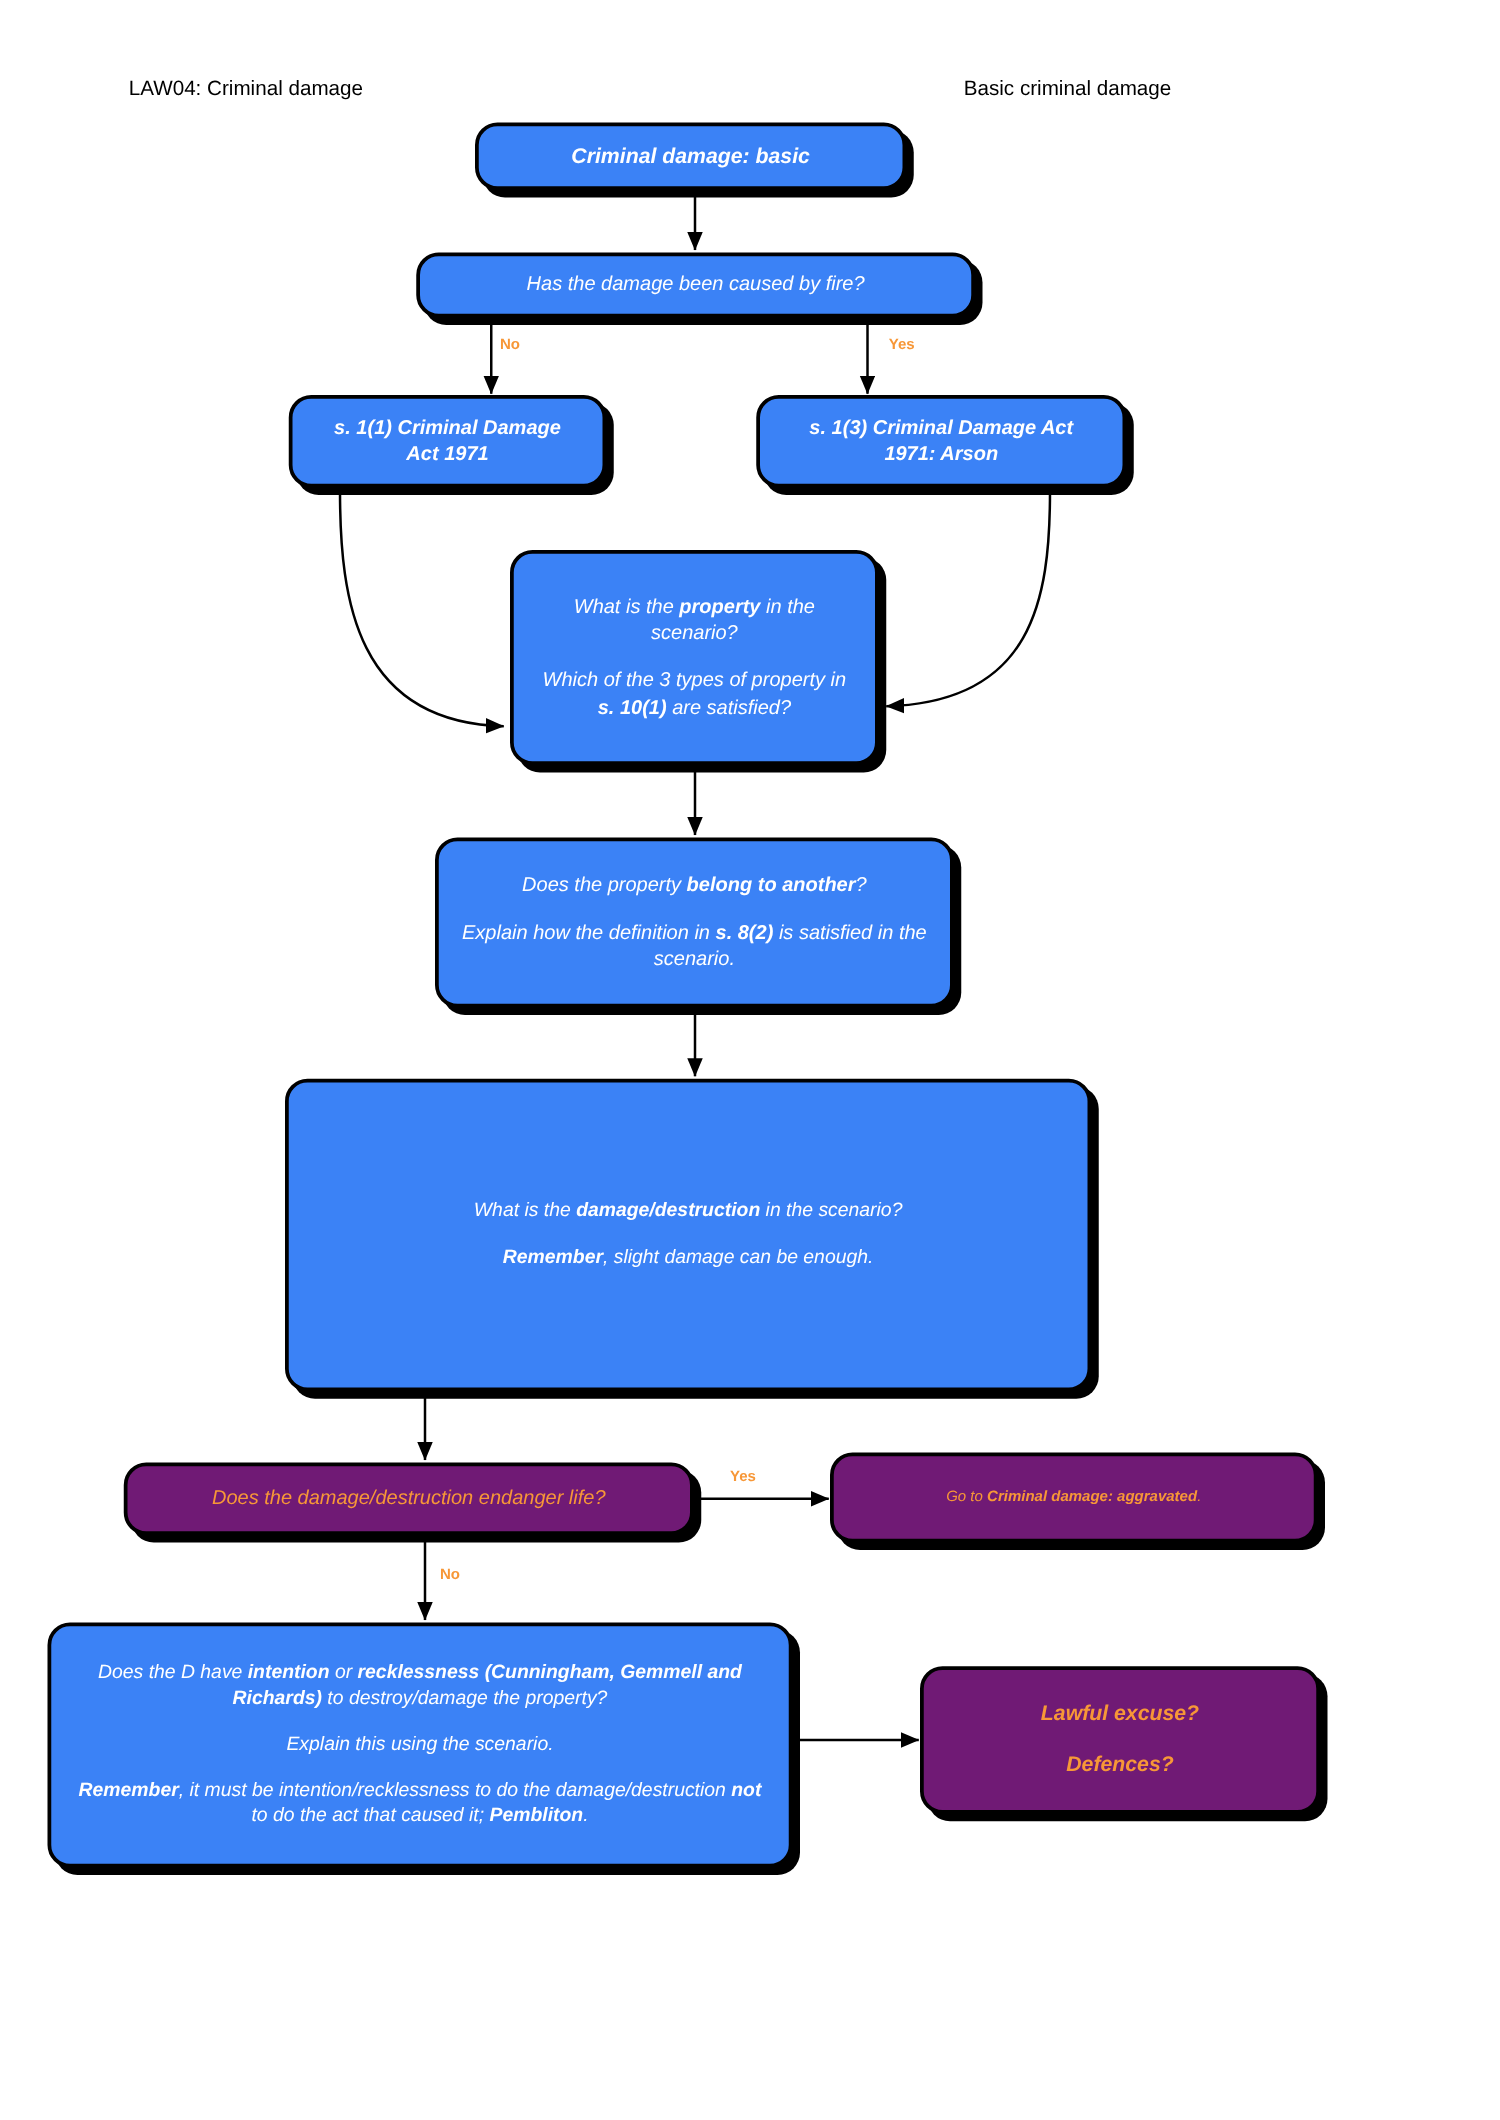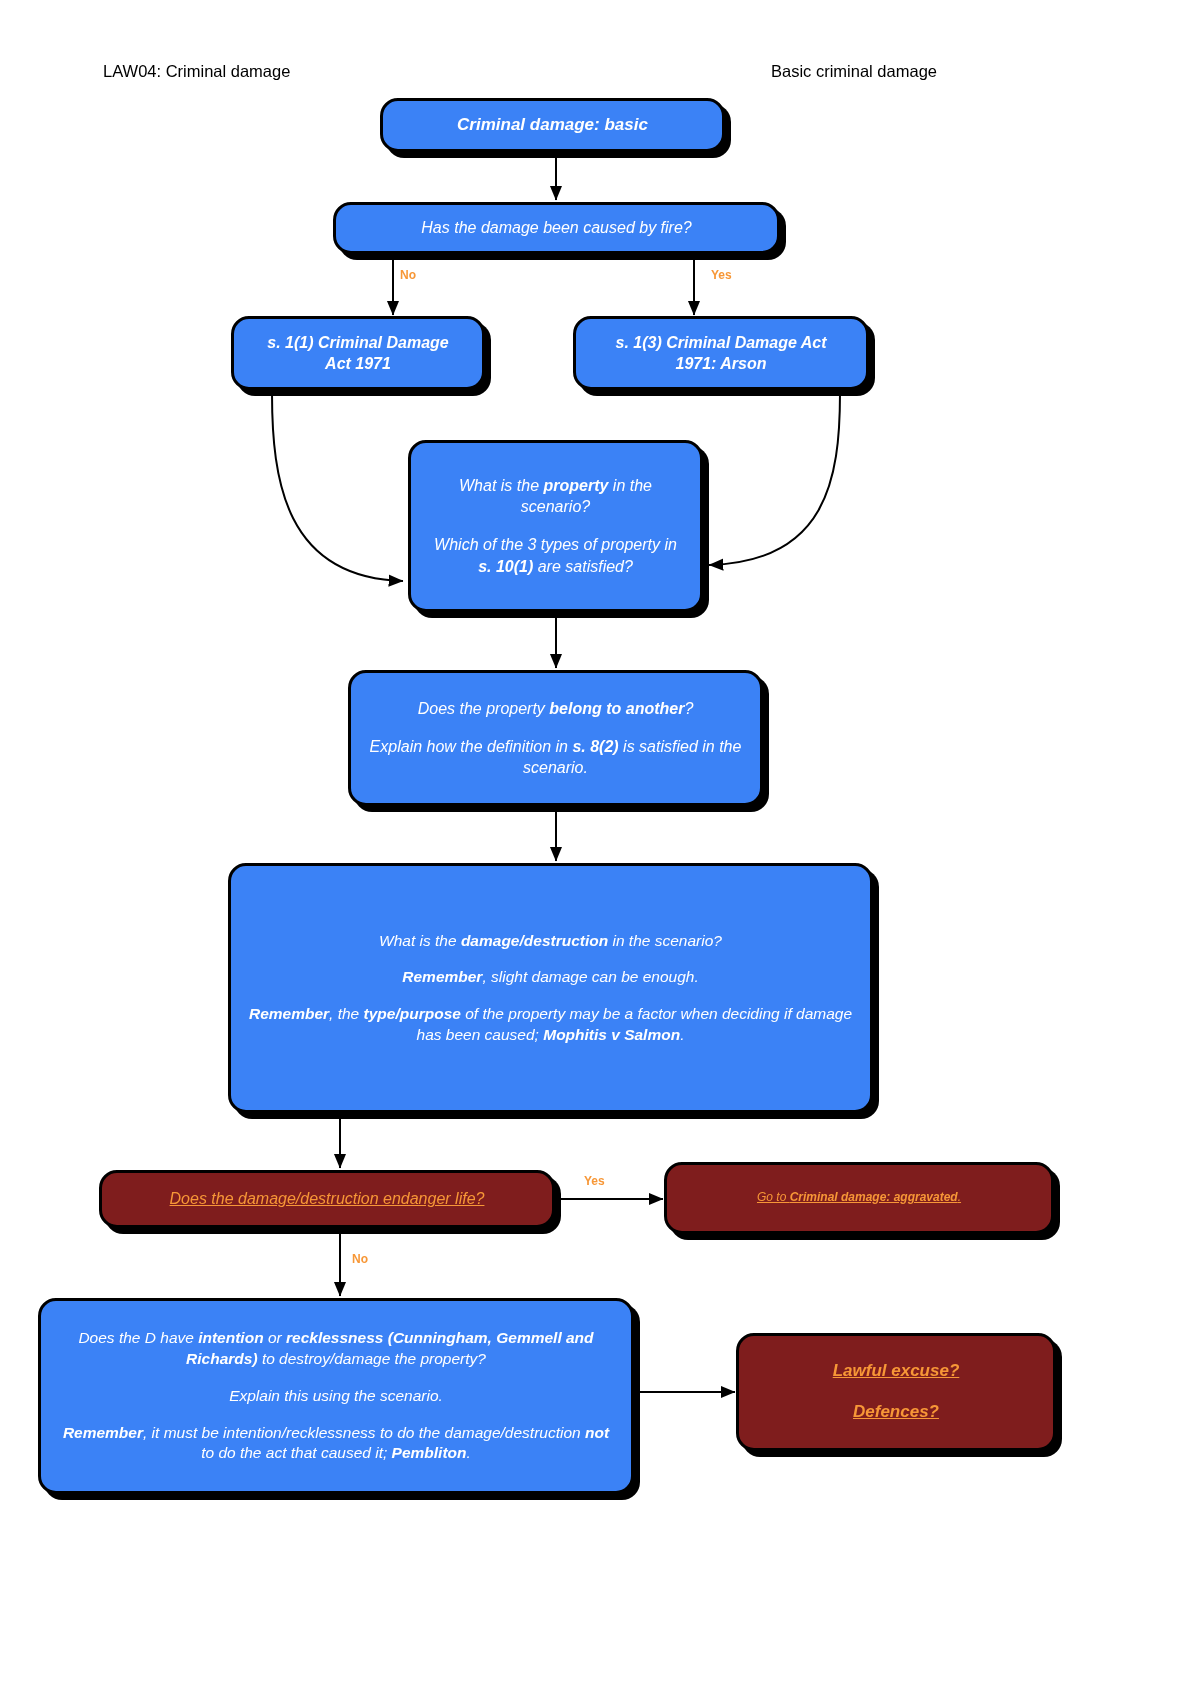--- a/index.html
+++ b/index.html
@@ -40,23 +40,22 @@
     font-style: italic;
     line-height: 1.33;
     box-shadow: 6px 6px 0 0 #000;
     z-index: 3;
   }
   .node.orange {
     background: #3b82f6;
     color: #ffffff;
   }
   .node.white {
-    background: #7f1d1d;
+    background: #701a75;
     color: #F79737;
-    text-decoration: underline;
   }
   .node p {
     margin: 0;
     padding: 0 16px;
   }
   .node p + p { margin-top: 1.05em; }
   .node b { font-weight: bold; font-style: italic; }
 
   
   .conn {
@@ -124,21 +123,21 @@
 </div>
 
 <div class="elabel" style="left:400px; top:268px;">No</div>
 <div class="elabel" style="left:711px; top:268px;">Yes</div>
 
 <div class="node orange" style="left:231px; top:316px; width:254px; height:74px; font-size:16px; font-weight:bold;">
   <p>s. 1(1) Criminal Damage</p>
   <p style="margin-top:0">Act 1971</p>
 </div>
 
-<div class="node orange" style="left:573px; top:316px; width:296px; height:74px; font-size:16px; font-weight:bold;">
+<div class="node orange" style="left:605px; top:316px; width:296px; height:74px; font-size:16px; font-weight:bold;">
   <p>s. 1(3) Criminal Damage Act</p>
   <p style="margin-top:0">1971: Arson</p>
 </div>
 
 <div class="node orange" style="left:408px; top:440px; width:295px; height:172px; font-size:16px;">
   <p>
     <span>What is the </span><b>property</b><span> in the scenario?</span>
   </p>
   <p>
     <span>Which of the 3 types of property in </span><b>s. 10(1)</b><span> are satisfied?</span>
@@ -153,23 +152,20 @@
     <span>Explain how the definition in </span><b>s. 8(2)</b><span> is satisfied in the scenario.</span>
   </p>
 </div>
 
 <div class="node orange" style="left:228px; top:863px; width:645px; height:250px; font-size:15.5px;">
   <p>
     <span>What is the </span><b>damage/destruction</b><span> in the scenario?</span>
   </p>
   <p>
     <b>Remember</b><span>, slight damage can be enough.</span>
-  </p>
-  <p>
-    <b>Remember</b><span>, the </span><b>type/purpose</b><span> of the property may be a factor when deciding if damage has been caused; </span><b>Mophitis v Salmon</b><span>.</span>
   </p>
 </div>
 
 <div class="node white" style="left:99px; top:1170px; width:456px; height:58px; font-size:16px;">
   <p>Does the damage/destruction endanger life?</p>
 </div>
 
 <div class="elabel" style="left:584px; top:1174px;">Yes</div>
 <div class="elabel" style="left:352px; top:1252px;">No</div>
 

